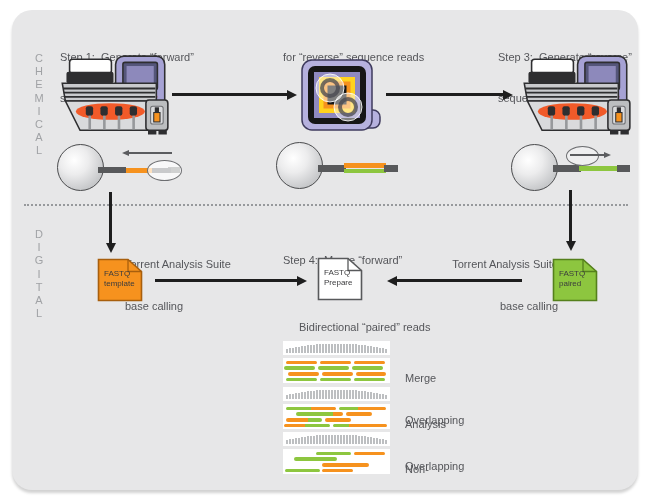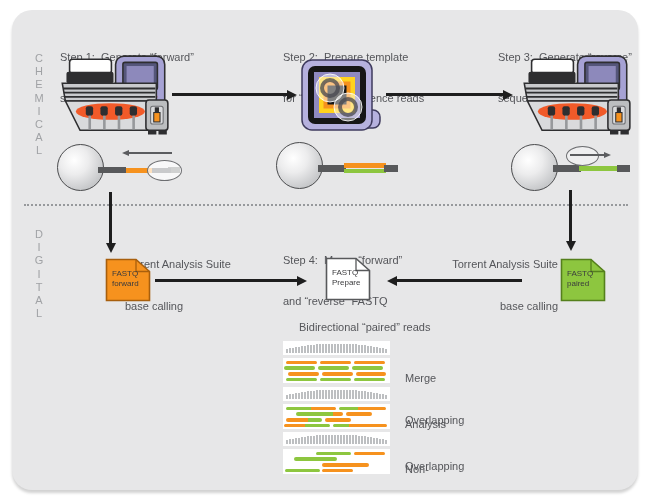--- a/index.html
+++ b/index.html
@@ -27,21 +27,21 @@
      border-right:7px solid #5B5C5F;border-top:3.5px solid transparent;border-bottom:3.5px solid transparent;}
   .tar.head-r::after{content:"";position:absolute;right:-7px;top:50%;transform:translateY(-50%);
      border-left:7px solid #5B5C5F;border-top:3.5px solid transparent;border-bottom:3.5px solid transparent;}
   
   .sphere{position:absolute;width:45px;height:45px;border-radius:50%;border:1.5px solid #4B4C4E;
      background:radial-gradient(circle at 36% 34%, #ffffff 0%, #ececed 35%, #cfd0d2 65%, #aeb0b2 100%);}
   .seg{position:absolute;}
   .poly-ellipse{position:absolute;border:1.5px solid #6D6E71;border-radius:50%;
      background:rgba(255,255,255,0.72);}
   
-  .fastq{position:absolute;width:46px;height:28px;margin-left:8px;}
+  .fastq{position:absolute;width:46px;height:28px;}
   .fastq svg{position:absolute;left:0;top:0;}
   .fastq .ftxt{position:absolute;left:7px;top:11px;font-size:8px;line-height:10px;color:#3B3B3D;}
   .fastq .ftxt span{display:block;}
   
   .whitebox{position:absolute;background:#ffffff;}
   .ruler{display:flex;align-items:flex-end;justify-content:space-between;padding:2px 3px;box-sizing:border-box;}
   .ruler i{display:block;width:2px;background:#BDBFC1;}
   .readsbox{overflow:hidden;}
   .read{position:absolute;height:3.6px;border-radius:2px;display:flex;overflow:hidden;}
   .read span{display:block;height:100%;}
@@ -102,21 +102,20 @@
 T
 A
 L</div>
   <div class="divider"></div>
 
   <div class="steptxt" style="left:60px;top:24px;">
     <div>Step 1:  Generate “forward”</div>
     <div>sequence reads</div>
   </div>
   <div class="steptxt" style="left:283px;top:24px;">
-    <div>Step 2:  Prepare template</div>
     <div>for “reverse” sequence reads</div>
   </div>
   <div class="steptxt" style="left:498px;top:24px;">
     <div>Step 3:  Generate “reverse”</div>
     <div>sequence reads</div>
   </div>
 
   <svg style="position:absolute;left:56px;top:54px;" width="115" height="92" viewBox="0 0 110 88">
       <use href="#machine-sym"></use>
     </svg>
@@ -176,31 +175,30 @@
     <div>Torrent Analysis Suite</div>
     <div>base calling</div>
   </div>
   <div class="small-lbl" style="left:380px;top:229px;width:178px;text-align:right;">
     <div>Torrent Analysis Suite</div>
     <div>base calling</div>
   </div>
 
   <div class="steptxt" style="left:283px;top:227px;">
     <div>Step 4:  Merge “forward”</div>
-    <div>and “reverse” FASTQ</div>
   </div>
 
   <div class="fastq" style="left:97px;top:258px;">
     <svg width="46" height="44" viewBox="0 0 46 44">
       <path d="M1.5,1.5 H31 L44.5,13.5 V42.5 H1.5 Z" stroke-width="1.6" fill="#F6921E" stroke="#A85F0D"></path>
       <path d="M31,1.5 V13.5 H44.5" fill="none" stroke-width="1.3" stroke="#A85F0D"></path>
     </svg>
     <div class="ftxt">
       <span>FASTQ</span>
-      <span>forward</span>
+      <span>template</span>
     </div>
   </div>
 
   <div class="fastq" style="left:317px;top:257px;">
     <svg width="46" height="44" viewBox="0 0 46 44">
       <path d="M1.5,1.5 H31 L44.5,13.5 V42.5 H1.5 Z" stroke-width="1.6" fill="#FFFFFF" stroke="#58595B"></path>
       <path d="M31,1.5 V13.5 H44.5" fill="none" stroke-width="1.3" stroke="#58595B"></path>
     </svg>
     <div class="ftxt">
       <span>FASTQ</span>

